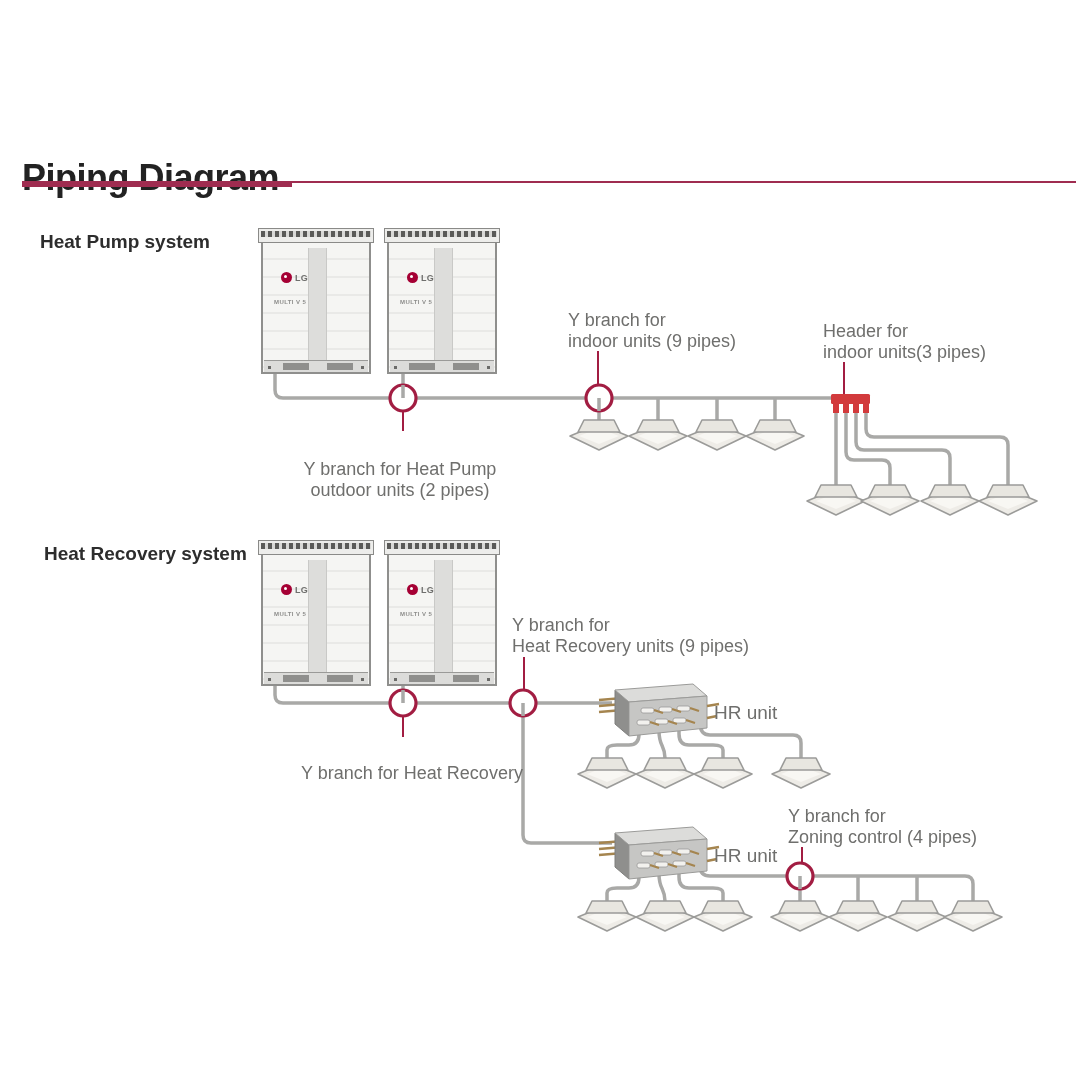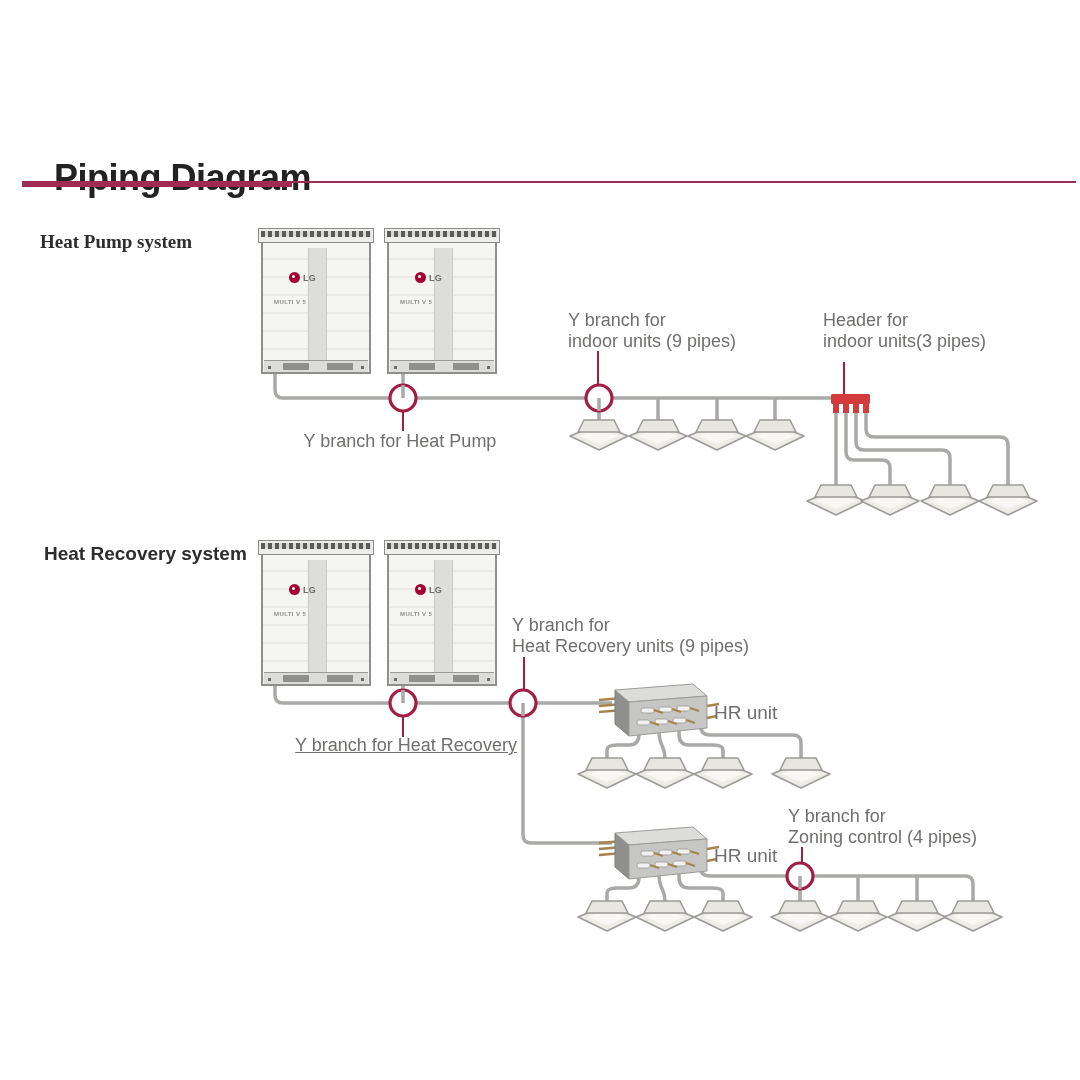--- a/index.html
+++ b/index.html
@@ -5,49 +5,49 @@
   html,body{margin:0;padding:0;}
   body{
     width:1080px;height:1080px;position:relative;background:#ffffff;
     font-family:"Liberation Sans",sans-serif;overflow:hidden;
     --accent:#9f2c50;--marker:#a21d42;--header-red:#d23a3c;--lg-red:#a50034;
     --pipe:#a9a9a7;--label:#6f6f6d;--heading:#2d2d2d;
   }
   .abs{position:absolute;}
   .page-title{
     left:22px;top:133px;font-size:36px;font-weight:bold;color:#222;
-    letter-spacing:-0.5px;white-space:nowrap;margin-left:32px;
+    letter-spacing:-0.5px;white-space:nowrap;
   }
   .rule-thick{left:22px;top:181px;width:270px;height:6px;background:var(--accent);}
   .rule-thin{left:292px;top:181px;width:784px;height:2px;background:var(--accent);}
   .section-heading{font-size:19px;font-weight:bold;color:var(--heading);white-space:nowrap;}
-  .hp-heading{left:40px;top:231px;font-family:Liberation Serif, serif;}
+  .hp-heading{left:40px;top:231px;}
   .hr-heading{left:44px;top:543px;}
   .diagram-label{font-size:18px;line-height:21px;color:var(--label);white-space:nowrap;}
-  .centered{text-align:center;}
+  .centered{text-align:center;margin-top:28px;}
   .lbl-hp-outdoor{left:270px;top:431px;width:260px;}
   .lbl-hp-indoor{left:568px;top:310px;}
-  .lbl-header{left:823px;top:310px;}
+  .lbl-header{left:823px;top:321px;}
   .lbl-hr-units{left:512px;top:615px;}
-  .lbl-hr-outdoor{left:276px;top:735px;width:260px;text-decoration:underline;}
+  .lbl-hr-outdoor{left:282px;top:735px;width:260px;}
   .lbl-hr-unit-1{left:714px;top:702px;font-size:19px;}
   .lbl-hr-unit-2{left:714px;top:845px;font-size:19px;}
   .lbl-zoning{left:788px;top:806px;}
   svg.diagram{left:0;top:0;width:1080px;height:1080px;}
 
   
   .unit{position:absolute;width:110px;height:146px;}
   .unit .cap{position:absolute;left:-3px;right:-3px;top:0;height:13px;background:#ededeb;border:1px solid #8a8a88;}
   .unit .cap-grille{position:absolute;left:2px;right:2px;top:2px;height:6px;
     background:repeating-linear-gradient(90deg,#5a5a58 0 4px,#d8d8d6 4px 7px);}
   .unit .body{position:absolute;left:0;right:0;top:12px;bottom:0;background:#f5f5f3;border:2px solid #8f8f8d;
     background-image:repeating-linear-gradient(180deg,rgba(0,0,0,0) 0 16px,#e9e9e7 16px 18px);}
   .unit .stripe{position:absolute;left:50%;width:17px;margin-left:-8px;top:6px;bottom:11px;background:#dddddb;
     border-left:1px solid #c9c9c7;border-right:1px solid #c9c9c7;}
-  .unit .logo{position:absolute;left:10px;top:30px;display:flex;align-items:center;gap:3px;padding-left:16px;}
+  .unit .logo{position:absolute;left:2px;top:30px;display:flex;align-items:center;gap:3px;padding-left:16px;}
   .unit .logo-dot{width:11px;height:11px;border-radius:50%;background:var(--lg-red);position:relative;}
   .unit .logo-dot::after{content:"";position:absolute;left:3px;top:3px;width:3px;height:3px;border-radius:50%;background:#fff;}
   .unit .logo-text{font-size:9px;font-weight:bold;color:#6f6f6d;letter-spacing:0.2px;}
   .unit .model{position:absolute;left:11px;top:57px;font-size:6px;font-weight:bold;color:#8d8d8b;letter-spacing:0.4px;}
   .unit .base{position:absolute;left:1px;right:1px;bottom:0;height:11px;background:#dcdcda;border-top:1.5px solid #9a9a98;}
   .unit .base::before,.unit .base::after{content:"";position:absolute;bottom:3px;width:3px;height:3px;background:#6a6a68;}
   .unit .base::before{left:4px;} .unit .base::after{right:4px;}
   .unit .foot{position:absolute;bottom:2px;width:26px;height:7px;background:#8f8f8d;}
   .unit .foot.f1{left:19px;} .unit .foot.f2{left:63px;}
 </style>
@@ -235,20 +235,21 @@
         <span class="foot f2"></span>
       </div>
   </div>
   <div class="cap">
       <div class="cap-grille"></div>
     </div>
 </div>
 
 <div class="abs diagram-label centered lbl-hp-outdoor">
   <div>Y branch for Heat Pump</div>
+  <div>outdoor units (2 pipes)</div>
 </div>
 <div class="abs diagram-label lbl-hp-indoor">
   <div>Y branch for</div>
   <div>indoor units (9 pipes)</div>
 </div>
 <div class="abs diagram-label lbl-header">
   <div>Header for</div>
   <div>indoor units(3 pipes)</div>
 </div>
 <div class="abs diagram-label lbl-hr-units">

